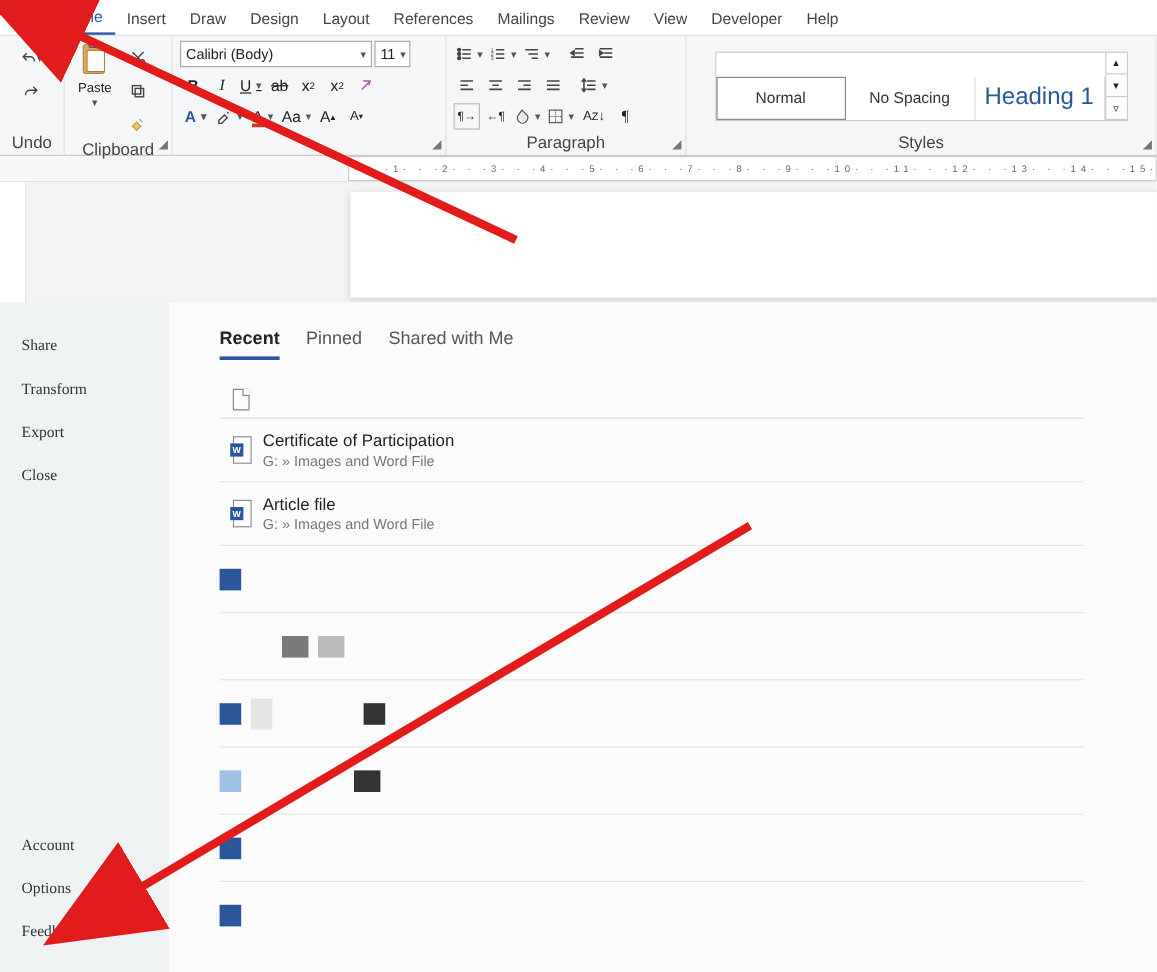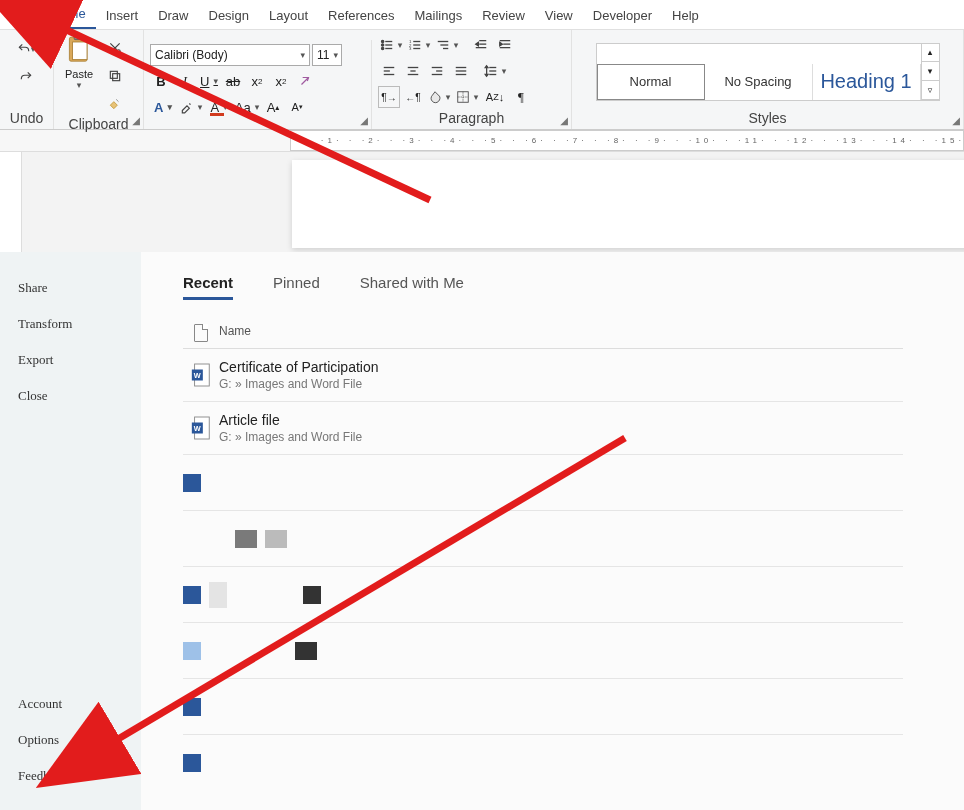--- a/index.html
+++ b/index.html
@@ -63,21 +63,21 @@
   .doc-space{flex:1;position:relative;}
   .page{position:absolute;left:270px;top:8px;width:680px;height:88px;background:#fff;box-shadow:0 2px 6px rgba(0,0,0,0.15);}
 
   
   .backstage{display:flex;height:560px;}
   .side-nav{width:141px;background:#eff3f4;display:flex;flex-direction:column;justify-content:space-between;padding:18px 0;}
   .side-list{display:flex;flex-direction:column;font-family:Liberation Serif, serif;}
   .side-item{padding:10px 18px;font-size:13px;color:#333;cursor:pointer;text-align:left;}
 
   .back-main{flex:1;background:#fbfbfb;padding:22px 0 0 24px;position:relative;}
-  .back-tabs{display:flex;gap:40px;margin-bottom:18px;padding-left:18px;}
+  .back-tabs{display:flex;gap:22px;margin-bottom:18px;padding-left:18px;}
   .back-tab{font-size:15px;color:#555;padding-bottom:6px;cursor:pointer;}
   .back-tab.active{color:#222;border-bottom:3px solid #2b579a;font-weight:600;}
 
   .file-table{width:720px;margin-left:18px;}
   .ft-head{display:flex;border-bottom:1px solid #ddd;padding:6px 0;}
   .ft-head .col-icon{width:36px;display:flex;justify-content:center;}
   .ft-head .col-name{flex:1;font-size:12px;color:#555;}
   .ft-row{display:flex;align-items:center;border-bottom:1px solid #e5e5e5;padding:10px 0;}
   .ft-row .col-icon{width:36px;display:flex;justify-content:center;}
   .ft-row .doc-icon{width:22px;height:26px;}
@@ -170,21 +170,21 @@
               <path d="M4 14l6-6 6 6-6 6z"></path>
               <path d="M14 4l4 4" stroke="#888"></path>
             </svg>
         </span>
       </div>
     </div>
     <div class="group-label">Clipboard</div>
     <span class="launcher">◢</span>
   </div>
 
-  <div class="group font-group" style="width:228px;margin-top:10px;">
+  <div class="group font-group" style="width:228px;">
     <div class="group-body">
       <div class="font-row">
         <div class="font-combo font-name">
           <span>Calibri (Body)</span>
           <span class="chev-d">▾</span>
         </div>
         <div class="font-combo font-size">
           <span>11</span>
           <span class="chev-d">▾</span>
         </div>
@@ -390,21 +390,20 @@
       <div class="back-tab active">Recent</div>
       <div class="back-tab">Pinned</div>
       <div class="back-tab">Shared with Me</div>
     </div>
 
     <div class="file-table">
       <div class="ft-head">
         <div class="col-icon">
             <div class="pg-icon"></div>
           </div>
-        <div class="col-name">Name</div>
       </div>
 
       <div class="ft-row">
         <div class="col-icon">
           <svg class="doc-icon" viewBox="0 0 24 28">
               <rect x="5" y="2" width="16" height="24" fill="#fff" stroke="#888"></rect>
               <rect x="2" y="8" width="12" height="12" fill="#2b579a"></rect>
               <text x="4" y="17" font-size="8" fill="#fff" font-weight="bold">W</text>
             </svg>
         </div>

